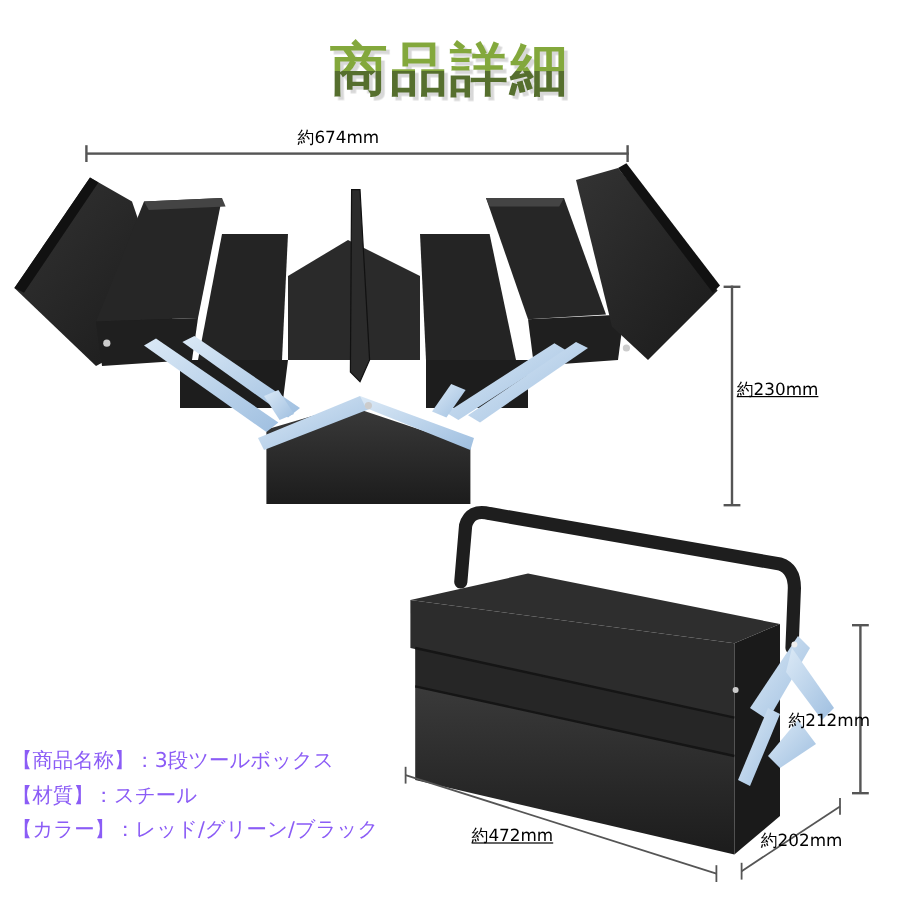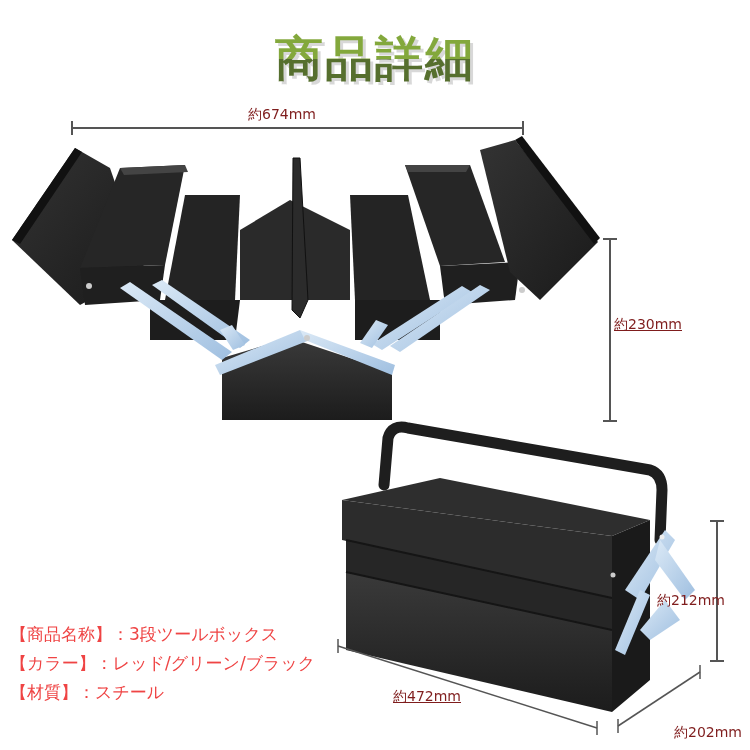--- a/index.html
+++ b/index.html
@@ -5,26 +5,26 @@
     html, body { margin: 0; padding: 0; background: #ffffff; }
     body { width: 750px; height: 750px; position: relative; overflow: hidden;
            font-family: "DejaVu Sans", "Liberation Sans", sans-serif; color: #222; }
     .title {
       position: absolute; left: 0; width: 750px; top: 28px; text-align: center;
       font-size: 48px; font-weight: bold; letter-spacing: 2px; line-height: 60px;
       background: linear-gradient(to bottom, #83a83c 0%, #83a83c 52%, #566f2e 52%, #566f2e 100%);
       -webkit-background-clip: text; background-clip: text; color: transparent;
       filter: drop-shadow(3px 3px 0 #d8d8d8);
     }
-    .dim-label { position: absolute; font-size: 14px; color: #7f1d1d; white-space: nowrap; }
+    .dim-label { position: absolute; font-size: 14px; color: #000000; white-space: nowrap; }
     .hline { position: absolute; height: 2px; background: #555; }
     .vline { position: absolute; width: 2px; background: #555; }
     .tick-v { position: absolute; width: 2px; height: 14px; background: #555; }
     .tick-h { position: absolute; height: 2px; width: 14px; background: #555; }
-    .spec { position: absolute; left: 10px; top: 620px; font-size: 17px; line-height: 29px; color: #ef4444; }
+    .spec { position: absolute; left: 10px; top: 620px; font-size: 17px; line-height: 29px; color: #8b5cf6; }
     .spec-row { white-space: nowrap; }
     svg.art { position: absolute; left: 0; top: 0; }
   </style>
 </head>
 <body>
 
 <div class="title">商品詳細</div>
 
 <div>
   <div class="dim-label" style="left:248px; top:106px;">約674mm</div>
@@ -132,25 +132,25 @@
 
 <svg class="art" width="750" height="750" viewBox="0 0 750 750">
   <line x1="338" y1="646" x2="597" y2="728" stroke="#555" stroke-width="1.5"></line>
   <line x1="338" y1="639" x2="338" y2="653" stroke="#555" stroke-width="1.5"></line>
   <line x1="597" y1="721" x2="597" y2="735" stroke="#555" stroke-width="1.5"></line>
   <line x1="618" y1="726" x2="700" y2="672" stroke="#555" stroke-width="1.5"></line>
   <line x1="618" y1="719" x2="618" y2="733" stroke="#555" stroke-width="1.5"></line>
   <line x1="700" y1="665" x2="700" y2="679" stroke="#555" stroke-width="1.5"></line>
 </svg>
 <div class="dim-label" style="left:393px; top:688px;text-decoration:underline;">約472mm</div>
-<div class="dim-label" style="left:634px; top:724px;margin-left:40px;">約202mm</div>
+<div class="dim-label" style="left:634px; top:692px;">約202mm</div>
 
 <div class="spec">
   <div class="spec-row">
     <span>【商品名称】</span><span>：</span><span>3段ツールボックス</span>
   </div>
   <div class="spec-row">
-    <span>【カラー】</span><span>：</span><span>レッド/グリーン/ブラック</span>
+    <span>【材質】</span><span>：</span><span>スチール</span>
   </div>
   <div class="spec-row">
-    <span>【材質】</span><span>：</span><span>スチール</span>
+    <span>【カラー】</span><span>：</span><span>レッド/グリーン/ブラック</span>
   </div>
 </div>
 
 </body></html>

